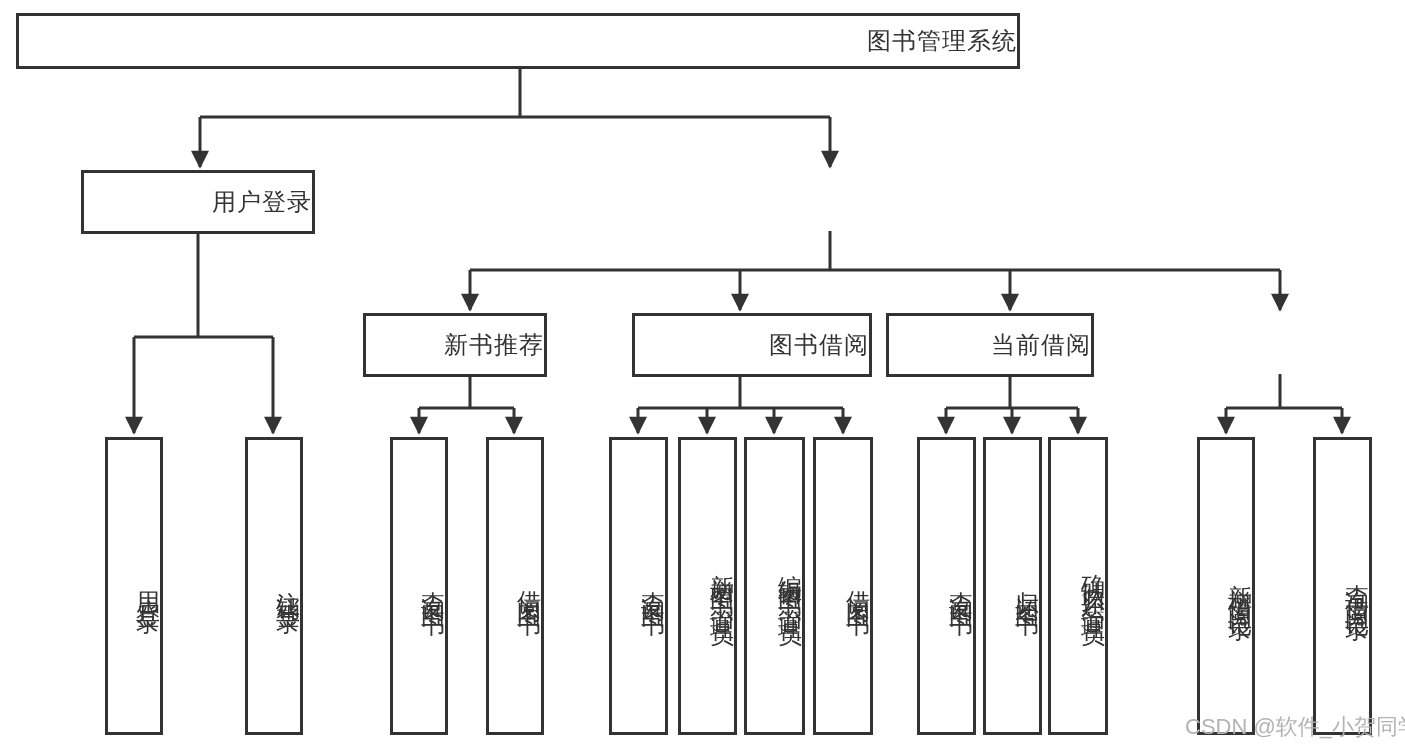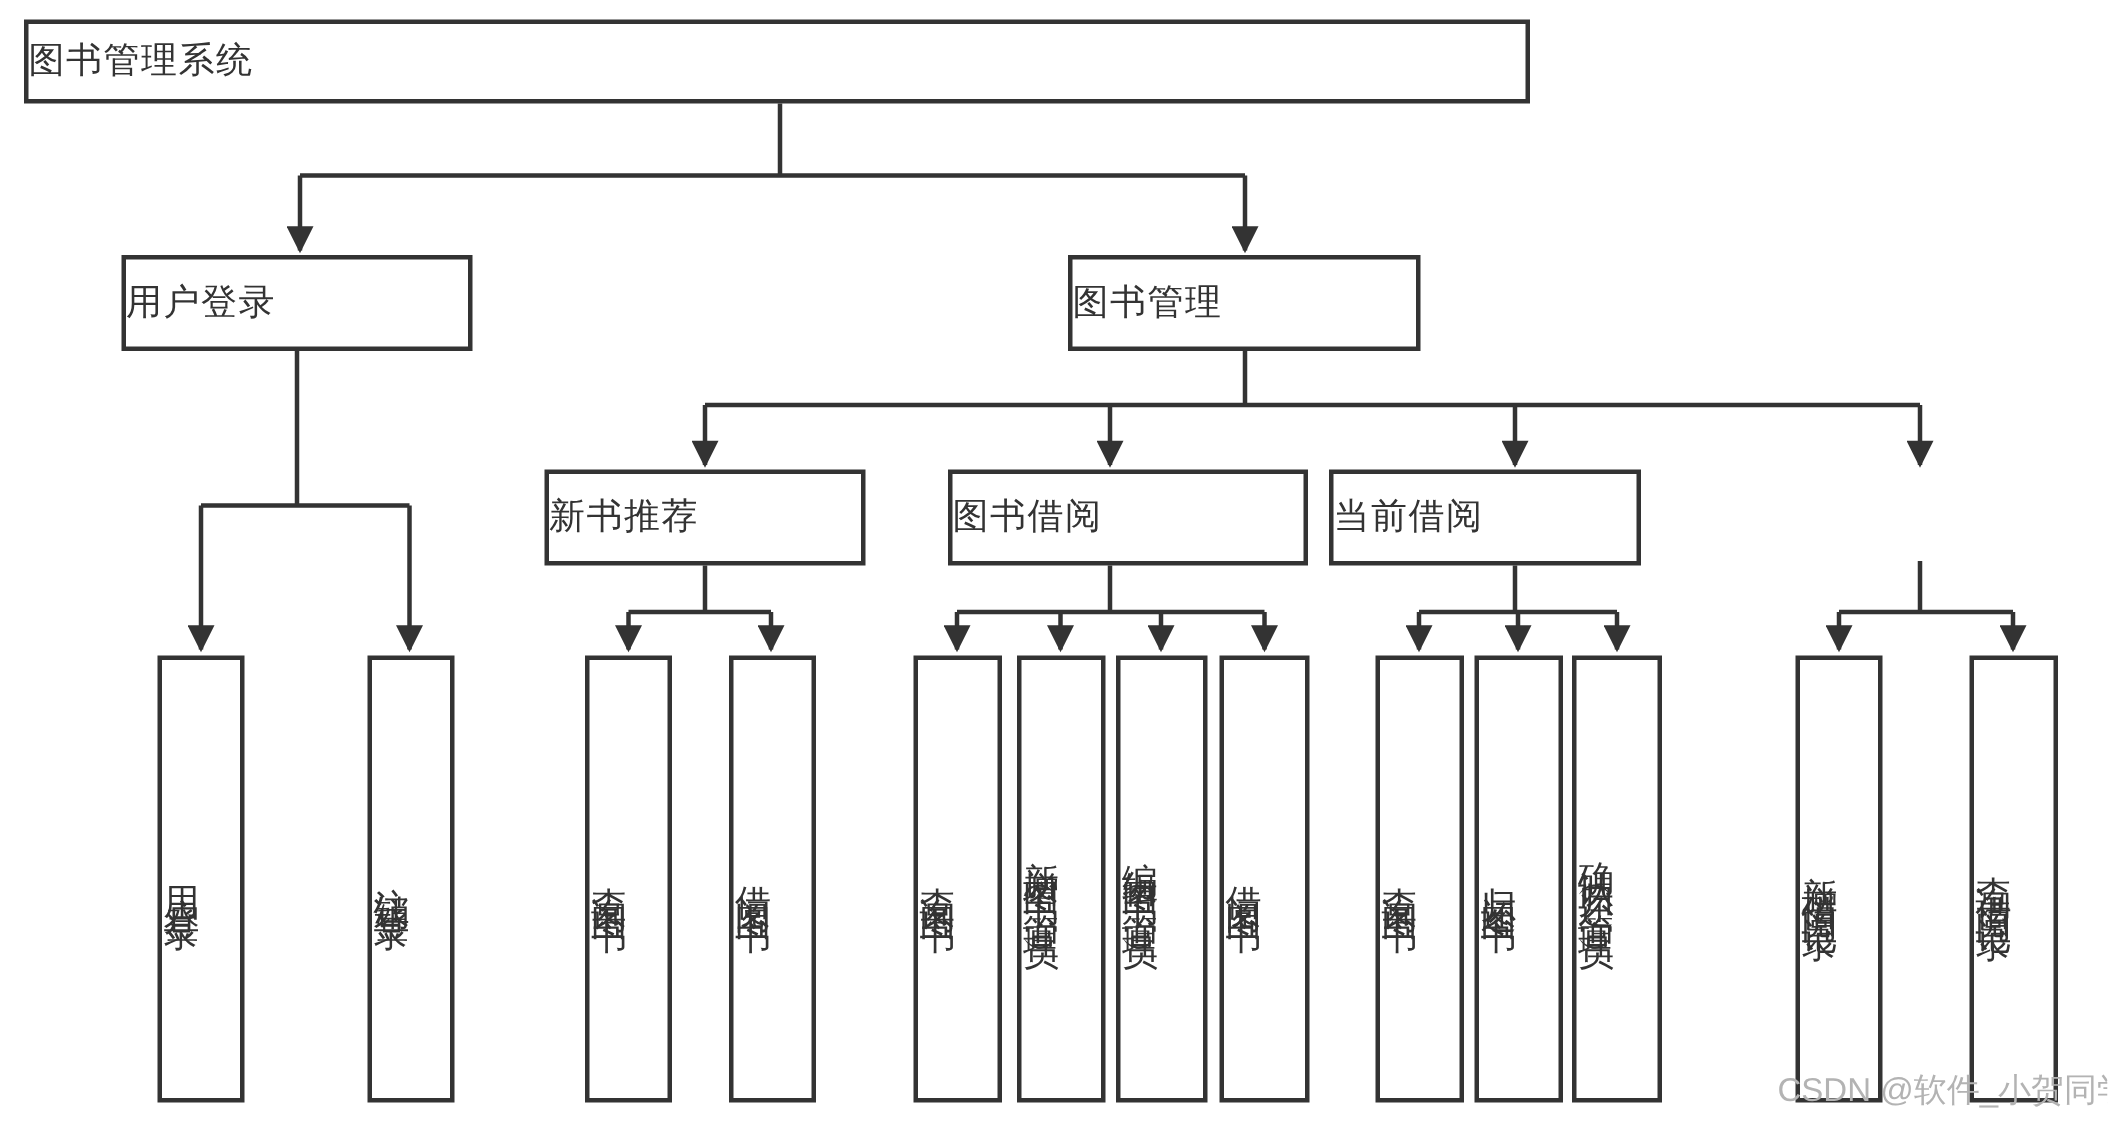--- a/index.html
+++ b/index.html
@@ -4,21 +4,21 @@
 <style>
   html,body{margin:0;padding:0;background:#ffffff;}
   #stage{
     position:relative;width:1405px;height:747px;background:#ffffff;
     font-family:"Liberation Sans","DejaVu Sans",sans-serif;color:#333333;
     overflow:hidden;
   }
   #wires{position:absolute;left:0;top:0;width:1405px;height:747px;}
   .box{
     position:absolute;box-sizing:border-box;border:3px solid #333333;background:#ffffff;
-    display:flex;align-items:center;justify-content:flex-start;
+    display:flex;align-items:center;justify-content:flex-end;
     font-size:24px;letter-spacing:1px;line-height:1;z-index:2;
   }
   .l1{top:170px;height:64px;}
   .l2{top:313px;height:64px;}
   .leaf{top:437px;height:298px;}
   .leaf span{
     writing-mode:vertical-rl;text-orientation:mixed;
     font-size:24px;letter-spacing:7px;line-height:1;white-space:nowrap;
   }
   .watermark{
@@ -69,25 +69,22 @@
     </g>
   </svg>
 
   <div class="box" style="left:16px;top:13px;width:1004px;height:56px">
     <span>图书管理系统</span>
   </div>
 
   <div class="box l1" style="left:81px;width:234px">
     <span>用户登录</span>
   </div>
-  <div class="box l1" style="left:712px;width:235px">
-    <span>图书管理</span>
-  </div>
 
-  <div class="box l2" style="left:363px;width:214px">
+  <div class="box l2" style="left:363px;width:184px">
     <span>新书推荐</span>
   </div>
   <div class="box l2" style="left:632px;width:240px">
     <span>图书借阅</span>
   </div>
   <div class="box l2" style="left:886px;width:208px">
     <span>当前借阅</span>
   </div>
 
   <div class="box leaf" style="left:105px;width:58px">

